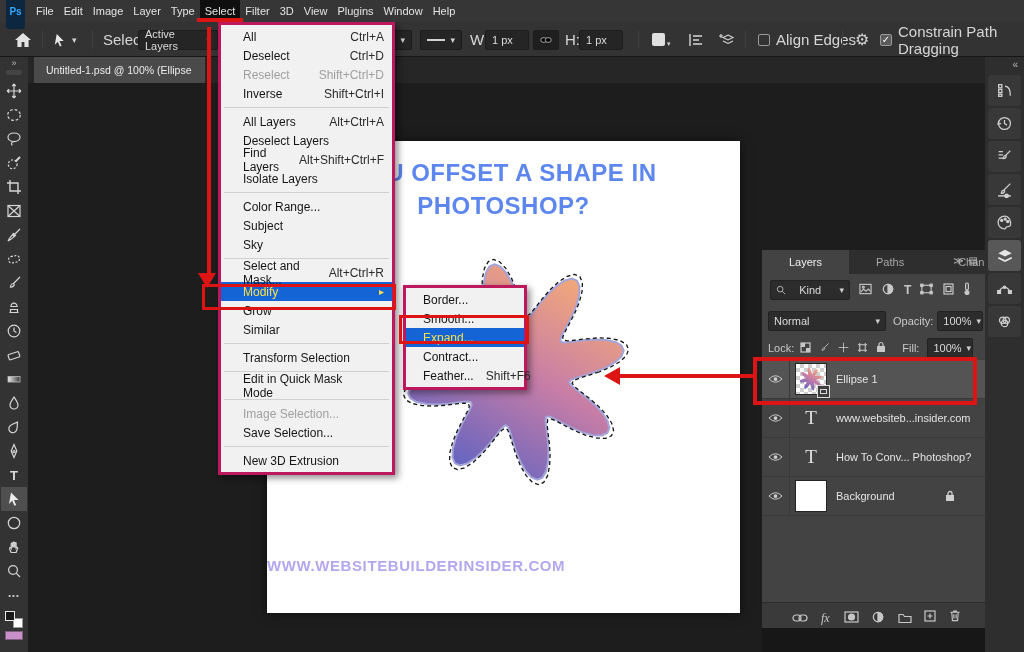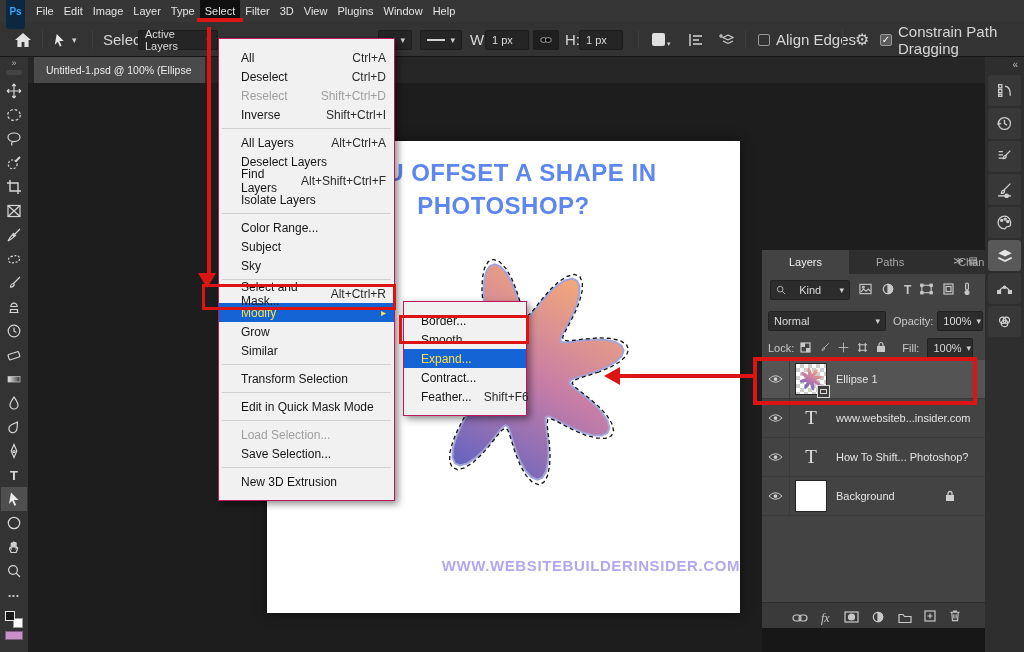--- a/index.html
+++ b/index.html
@@ -54,27 +54,27 @@
   .sw-bg { position:absolute; right:0; bottom:0; width:10px; height:10px; background:#fff; border:1px solid #999; }
   .sw-fg { position:absolute; left:0; top:0; width:10px; height:10px; background:#191919; border:1px solid #e8e8e8; }
   .pink-swatch { width:18px; height:9px; background:#c98fc9; margin-top:3px; border:1px solid #7e5c7e; }
 
   
   .pasteboard { position:absolute; left:28px; top:83px; width:957px; height:569px; background:#1d1d1d; }
   .document { position:absolute; left:267px; top:141px; width:473px; height:472px; background:#ffffff;
               box-shadow:0 0 10px rgba(0,0,0,.55); z-index:1; }
   .doc-heading { position:absolute; left:267px; top:156px; width:473px; text-align:center;
                  font-size:24px; font-weight:bold; line-height:33px; color:#5d87ee; letter-spacing:.5px; z-index:2; }
-  .doc-footer { position:absolute; left:267px; top:557px; width:473px; text-align:right;
+  .doc-footer { position:absolute; left:267px; top:557px; width:473px; text-align:left;
                 font-size:15px; font-weight:bold; color:#b5a7ef; letter-spacing:.6px; z-index:2; }
   .flower-svg { position:absolute; left:394px; top:250px; z-index:3; }
 
   
-  .pmenu { position:absolute; background:#f1f1f1; border:1px solid #be185d;
-           box-shadow:3px 3px 7px rgba(0,0,0,.45); padding:9px 0; z-index:20;margin-top:16px; }
+  .pmenu { position:absolute; background:#f1f1f1; border:3px solid #be185d;
+           box-shadow:3px 3px 7px rgba(0,0,0,.45); padding:2px 0; z-index:20; }
   .mi { height:19px; display:flex; align-items:center; justify-content:space-between;
         padding:0 8px 0 22px; font-size:12px; color:#151515; }
   .mi .sc { color:#2b2b2b; margin-left:12px; white-space:nowrap; }
   .mi.dis, .mi.dis .sc { color:#9f9f9f; }
   .mi.hl { background:#1464d6; color:#fde047; }
   .mi.hl .sc { color:#fff; }
   .msep { height:1px; background:#d0d0d0; margin:4px 3px; }
   .sub-arrow { font-size:10px; }
   .submenu .mi { padding:0 10px 0 17px; }
 
@@ -500,21 +500,21 @@
       <span class="lname">www.websiteb...insider.com</span>
     </div>
     <div class="lrow" style="top:188px">
       <div class="eyecell">
         <svg width="15" height="10" viewBox="0 0 16 10">
             <path d="M1 5Q8-2 15 5Q8 12 1 5z" fill="none" stroke="#cfcfcf"></path>
             <circle cx="8" cy="5" r="2" fill="#cfcfcf"></circle>
           </svg>
       </div>
       <div class="t-thumb">T</div>
-      <span class="lname">How To Shift... Photoshop?</span>
+      <span class="lname">How To Conv... Photoshop?</span>
     </div>
     <div class="lrow" style="top:227px">
       <div class="eyecell">
         <svg width="15" height="10" viewBox="0 0 16 10">
             <path d="M1 5Q8-2 15 5Q8 12 1 5z" fill="none" stroke="#cfcfcf"></path>
             <circle cx="8" cy="5" r="2" fill="#cfcfcf"></circle>
           </svg>
       </div>
       <div class="lthumb" style="background:#fff"></div>
       <span class="lname">Background</span>
@@ -680,21 +680,21 @@
         <span>Transform Selection</span>
         <span class="sc"></span>
       </div>
     <div class="msep"></div>
     <div class="mi">
         <span>Edit in Quick Mask Mode</span>
         <span class="sc"></span>
       </div>
     <div class="msep"></div>
     <div class="mi dis">
-        <span>Load Selection...</span>
+        <span>Image Selection...</span>
         <span class="sc"></span>
       </div>
     <div class="mi">
         <span>Save Selection...</span>
         <span class="sc"></span>
       </div>
     <div class="msep"></div>
     <div class="mi">
         <span>New 3D Extrusion</span>
         <span class="sc"></span>

